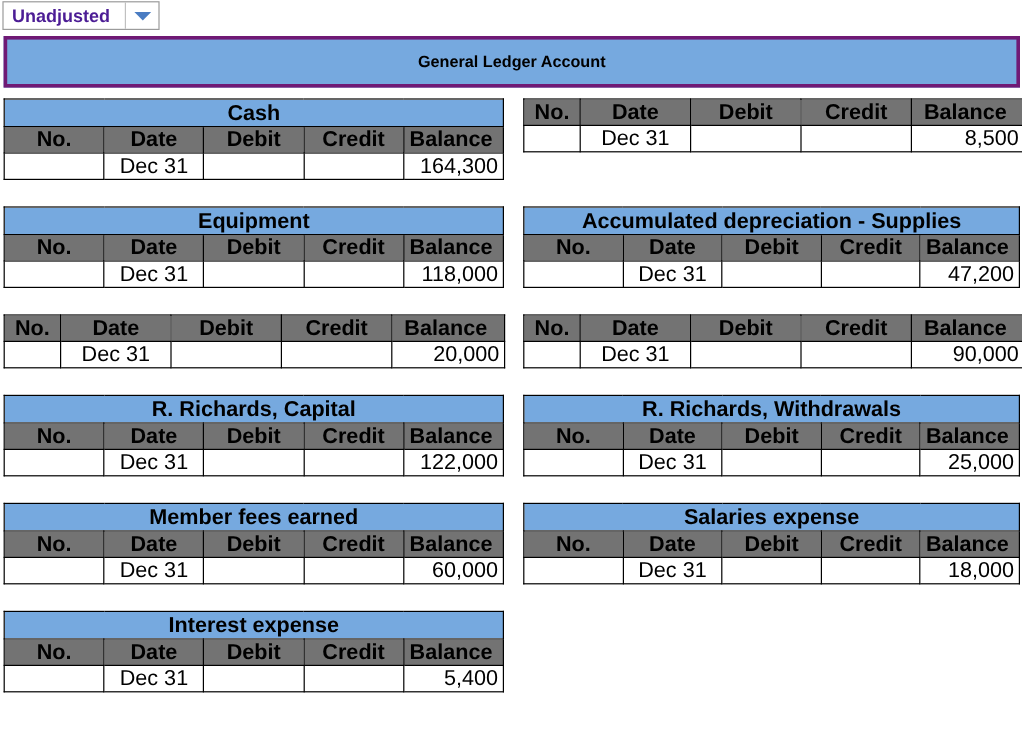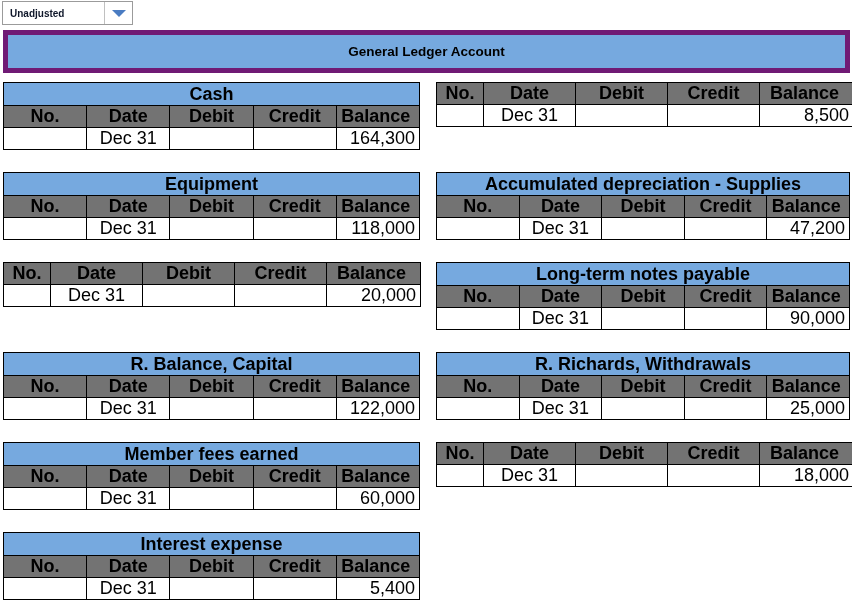--- a/index.html
+++ b/index.html
@@ -16,41 +16,41 @@
     position: absolute; top: 1px; left: 2px;
     width: 131px; height: 24px;
     background: #ffffff;
     border: 1px solid #9b9b9b;
     display: flex; align-items: center;
     cursor: pointer;
   }
   .dd-value {
     flex: 1;
     padding-left: 7px;
-    font-size: 10px; font-weight: bold; color: #0f172a;
+    font-size: 15px; font-weight: bold; color: #4c1d95;
     white-space: nowrap;
   }
   .dd-arrow-box {
     width: 28px; height: 100%;
     border-left: 1px solid #c0c0c0;
     display: flex; align-items: center; justify-content: center;
   }
   .dd-arrow {
     width: 0; height: 0;
     border-left: 7px solid transparent;
     border-right: 7px solid transparent;
     border-top: 7px solid #4a7cc2;
   }
 
   
   .banner {
     position: absolute; top: 30px; left: 3px;
     width: 847px; height: 43px;
     background: #76a9df;
-    border: 5px solid #701a75;
+    border: 3px solid #701a75;
     display: flex; align-items: center; justify-content: center;
     font-size: 13.5px; font-weight: bold; color: #000;
   }
 
   
   .ledger-grid {
     position: absolute; top: 82px; left: 3px;
     width: 847px;
     display: grid;
     grid-template-columns: 417px 414px;
@@ -213,23 +213,20 @@
         <td class="c-date">Dec 31</td>
         <td class="c-debit"></td>
         <td class="c-credit"></td>
         <td class="c-balance">20,000</td>
       </tr>
     </tbody>
   </table>
 
   <table class="ledger">
     <thead>
-      <tr>
-        <th class="ledger-title" colspan="5">Long-term notes payable</th>
-      </tr>
       <tr class="col-head-row">
         <th class="c-no">No.</th>
         <th class="c-date">Date</th>
         <th class="c-debit">Debit</th>
         <th class="c-credit">Credit</th>
         <th class="c-balance">Balance</th>
       </tr>
     </thead>
     <tbody>
       <tr class="data-row">
@@ -238,21 +235,21 @@
         <td class="c-debit"></td>
         <td class="c-credit"></td>
         <td class="c-balance">90,000</td>
       </tr>
     </tbody>
   </table>
 
   <table class="ledger">
     <thead>
       <tr>
-        <th class="ledger-title" colspan="5">R. Balance, Capital</th>
+        <th class="ledger-title" colspan="5">R. Richards, Capital</th>
       </tr>
       <tr class="col-head-row">
         <th class="c-no">No.</th>
         <th class="c-date">Date</th>
         <th class="c-debit">Debit</th>
         <th class="c-credit">Credit</th>
         <th class="c-balance">Balance</th>
       </tr>
     </thead>
     <tbody>
@@ -309,20 +306,23 @@
         <td class="c-date">Dec 31</td>
         <td class="c-debit"></td>
         <td class="c-credit"></td>
         <td class="c-balance">60,000</td>
       </tr>
     </tbody>
   </table>
 
   <table class="ledger">
     <thead>
+      <tr>
+        <th class="ledger-title" colspan="5">Salaries expense</th>
+      </tr>
       <tr class="col-head-row">
         <th class="c-no">No.</th>
         <th class="c-date">Date</th>
         <th class="c-debit">Debit</th>
         <th class="c-credit">Credit</th>
         <th class="c-balance">Balance</th>
       </tr>
     </thead>
     <tbody>
       <tr class="data-row">

